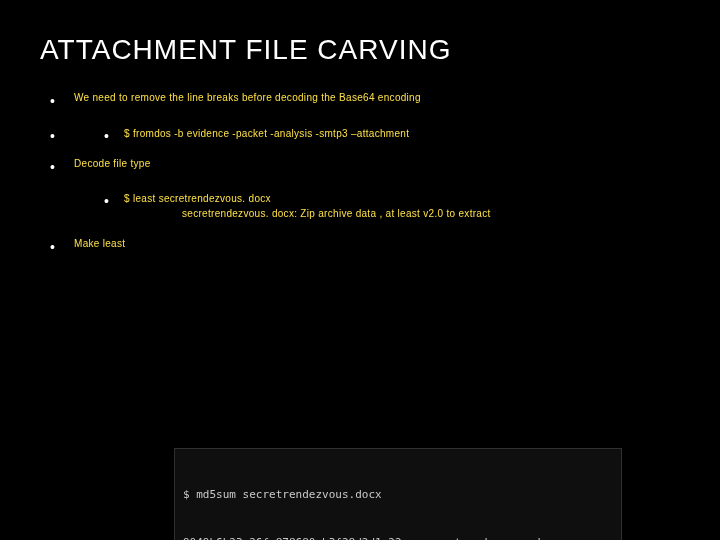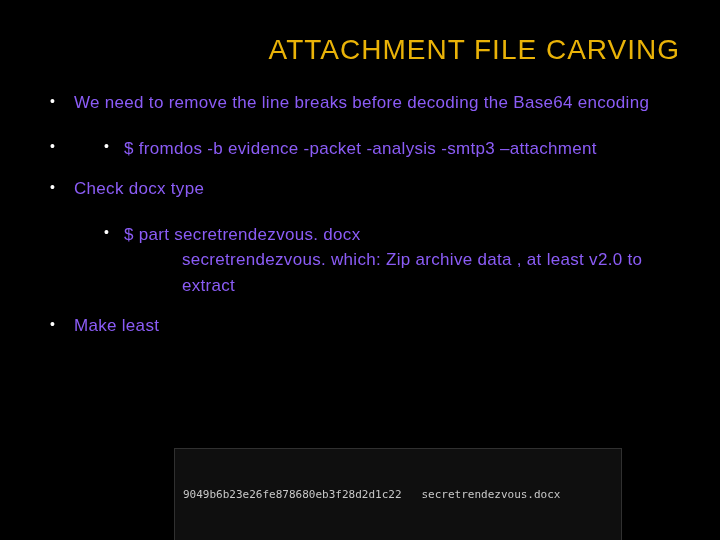--- a/index.html
+++ b/index.html
@@ -13,34 +13,34 @@
     overflow: hidden;
   }
   .slide {
     width: 720px;
     height: 540px;
     position: relative;
     box-sizing: border-box;
     padding: 24px 40px 20px 40px;
   }
   .title {
-    text-align: right;
+    text-align: left;
     font-size: 28px;
     letter-spacing: 1px;
     font-weight: 400;
     line-height: 1.25;
     margin: 8px 0 24px 0;
-    color: #eab308;
+    color: #ffffff;
   }
   ul.top {
     list-style: none;
     padding: 0;
     margin: 0;
-    font-size: 17px;
-    color: #8b5cf6;
+    font-size: 10px;
+    color: #fde047;
     letter-spacing: 0.3px;
   }
   ul.top > li {
     position: relative;
     padding-left: 34px;
     margin-bottom: 16px;
     line-height: 1.45;
   }
   ul.top > li::before {
     content: "•";
@@ -109,36 +109,37 @@
     <li>
       <ul class="sub">
         <li>
           <span>$ fromdos -b evidence -packet -analysis -smtp3 –attachment</span>
         </li>
       </ul>
     </li>
 
 
     <li>
-      <span>Check docx type</span>
+      <span>Decode file type</span>
       <ul class="sub">
         <li>
-          <span>$ part secretrendezvous. docx</span>
-          <span class="indent-line">secretrendezvous. which: Zip archive data , at least v2.0 to extract</span>
+          <span>$ least secretrendezvous. docx</span>
+          <span class="indent-line">secretrendezvous. docx: Zip archive data , at least v2.0 to extract</span>
         </li>
       </ul>
     </li>
 
     <li>
       <span>Make least</span>
     </li>
 
   </ul>
 
   <div class="terminal">
+    <div class="row">$ md5sum secretrendezvous.docx</div>
     <div class="row">9049b6b23e26fe878680eb3f28d2d1c22   secretrendezvous.docx</div>
     <div class="row"></div>
     
     
     
   </div>
 
 </div>
 
 </body></html>

